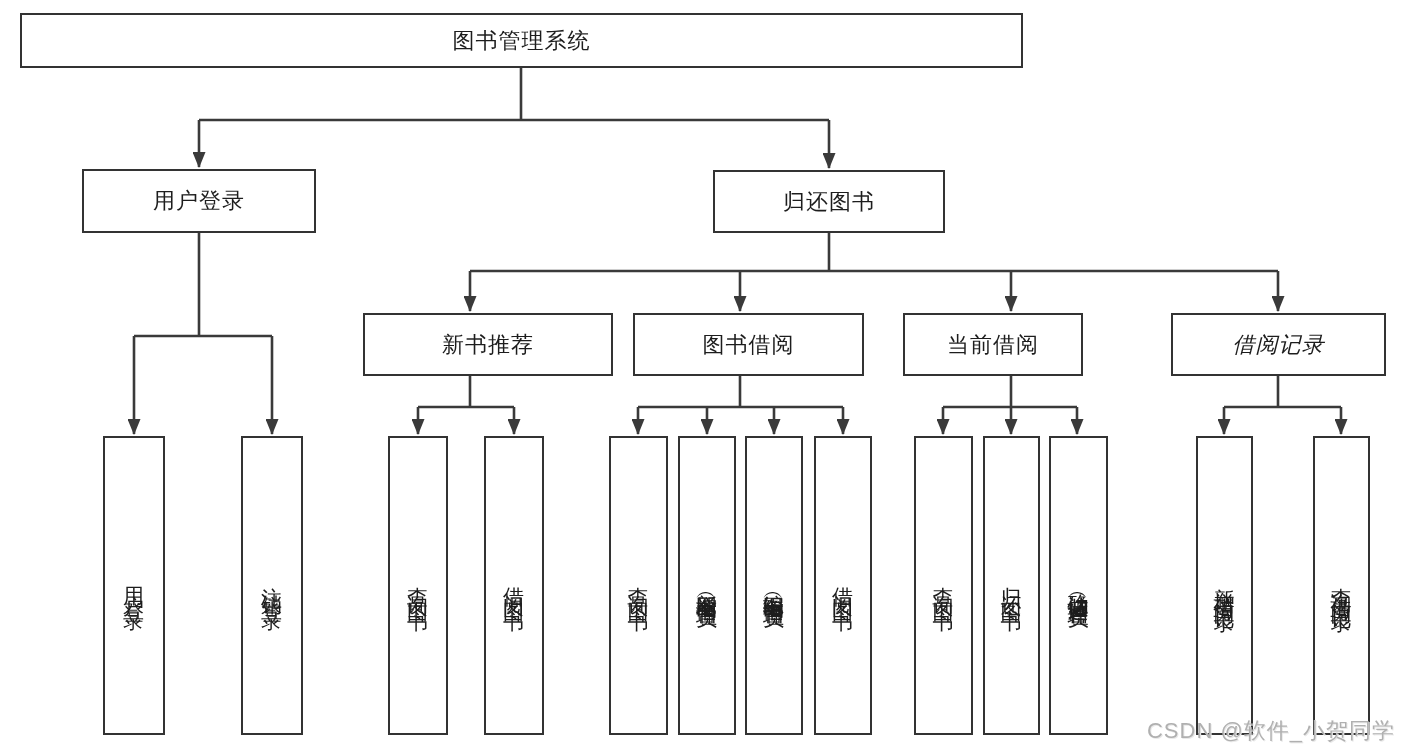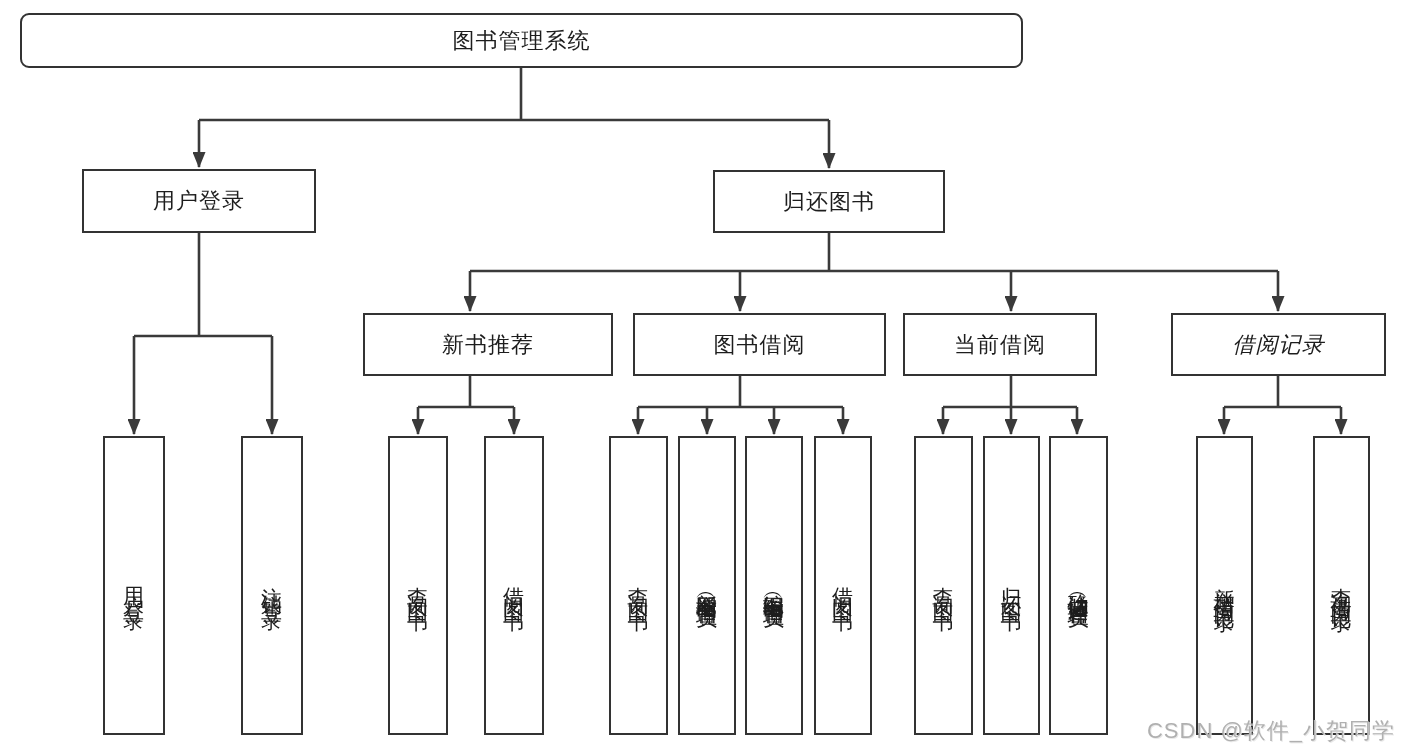--- a/index.html
+++ b/index.html
@@ -104,28 +104,28 @@
       <line x1="1077" y1="407" x2="1077" y2="434" marker-end="url(#arrowhead)"></line>
     </g>
 
     <g>
       <path d="M1278,376 V407 M1224,407 H1341"></path>
       <line x1="1224" y1="407" x2="1224" y2="434" marker-end="url(#arrowhead)"></line>
       <line x1="1341" y1="407" x2="1341" y2="434" marker-end="url(#arrowhead)"></line>
     </g>
   </svg>
 
-  <div class="box h-box root-box" style="left:20px; top:13px; width:1003px; height:55px;border-radius:9px;">图书管理系统</div>
+  <div class="box h-box root-box" style="left:20px; top:13px; width:1003px; height:55px;">图书管理系统</div>
 
   <div class="box h-box" style="left:82px; top:169px; width:234px; height:64px;">用户登录</div>
   <div class="box h-box" style="left:713px; top:170px; width:232px; height:63px;">归还图书</div>
 
   <div class="box h-box" style="left:363px; top:313px; width:250px; height:63px;">新书推荐</div>
-  <div class="box h-box" style="left:633px; top:313px; width:253px; height:63px;">图书借阅</div>
-  <div class="box h-box" style="left:903px; top:313px; width:194px; height:63px;">当前借阅</div>
+  <div class="box h-box" style="left:633px; top:313px; width:231px; height:63px;">图书借阅</div>
+  <div class="box h-box" style="left:903px; top:313px; width:180px; height:63px;">当前借阅</div>
   <div class="box h-box" style="left:1171px; top:313px; width:215px; height:63px;font-style:italic;">借阅记录</div>
 
   <div class="box v-box" style="left:103px; top:436px; width:62px; height:299px;">用户登录</div>
   <div class="box v-box" style="left:241px; top:436px; width:62px; height:299px;">注销登录</div>
 
   <div class="box v-box" style="left:388px; top:436px; width:60px; height:299px;">查询图书</div>
   <div class="box v-box" style="left:484px; top:436px; width:60px; height:299px;">借阅图书</div>
 
   <div class="box v-box" style="left:609px; top:436px; width:59px; height:299px;">查询图书</div>
   <div class="box v-box long" style="left:678px; top:436px; width:58px; height:299px;">新增图书（管理员）</div>

